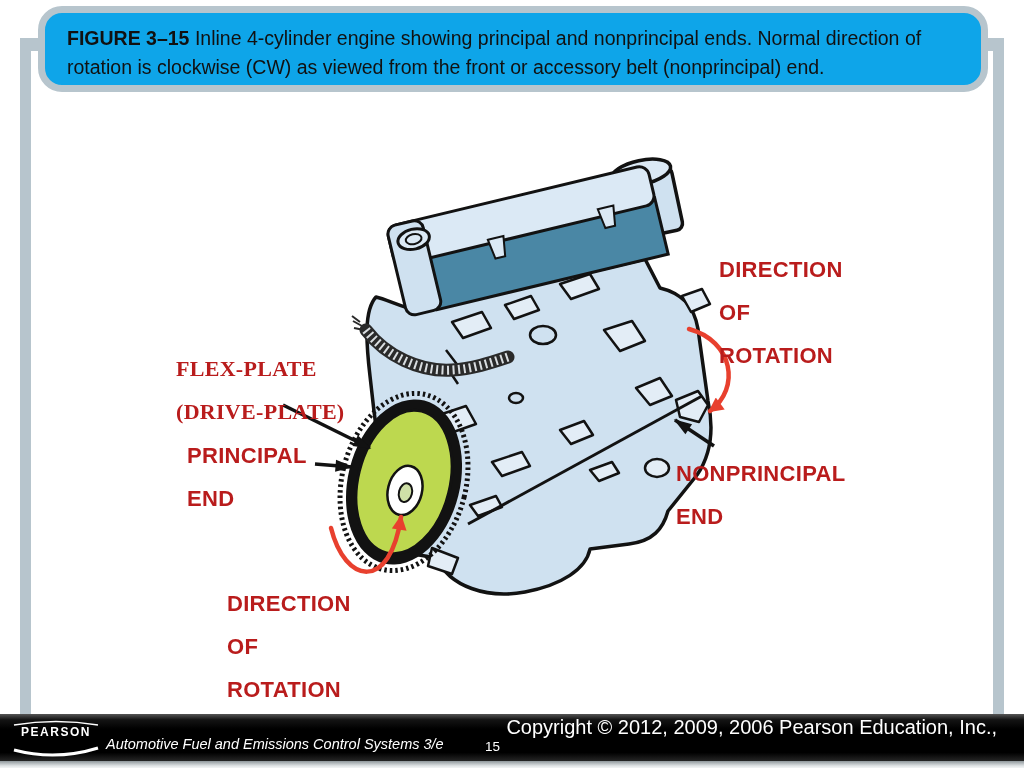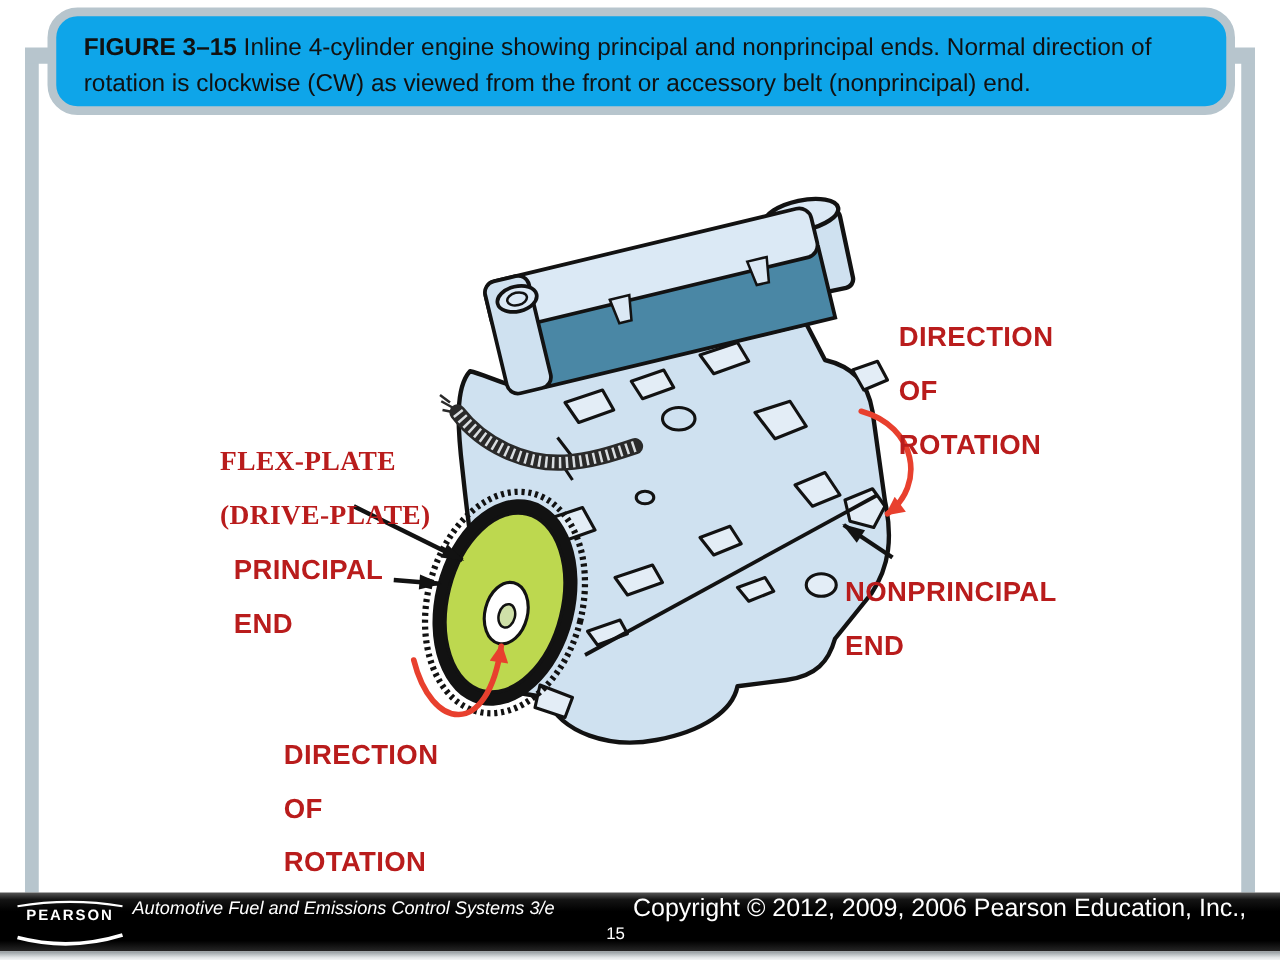--- a/index.html
+++ b/index.html
@@ -30,21 +30,21 @@
   }
   .footer-fade{
     left:0;top:761px;width:1024px;height:7px;
     background:linear-gradient(180deg,#8f979b 0%,#dfe3e5 70%,#f2f4f5 100%);
   }
   .pearson-logo{left:8px;top:717px;width:96px;height:42px;}
   .pearson-text{
     left:0;top:8px;width:96px;text-align:center;color:#fff;
     font-size:12px;font-weight:bold;letter-spacing:1.5px;
   }
-  .book-block{left:106px;top:719px;color:#fff;font-size:14.5px;line-height:17px;}
+  .book-block{left:106px;top:736px;color:#fff;font-size:14.5px;line-height:17px;}
   .book-title{font-style:italic;}
   .copyright-block{
     right:27px;top:719px;text-align:right;color:#fff;
     font-size:20px;line-height:17px;
   }
   .page-number{
     left:0;top:739px;width:985px;text-align:center;color:#fff;font-size:13.5px;
   }
 </style>
 </head>

